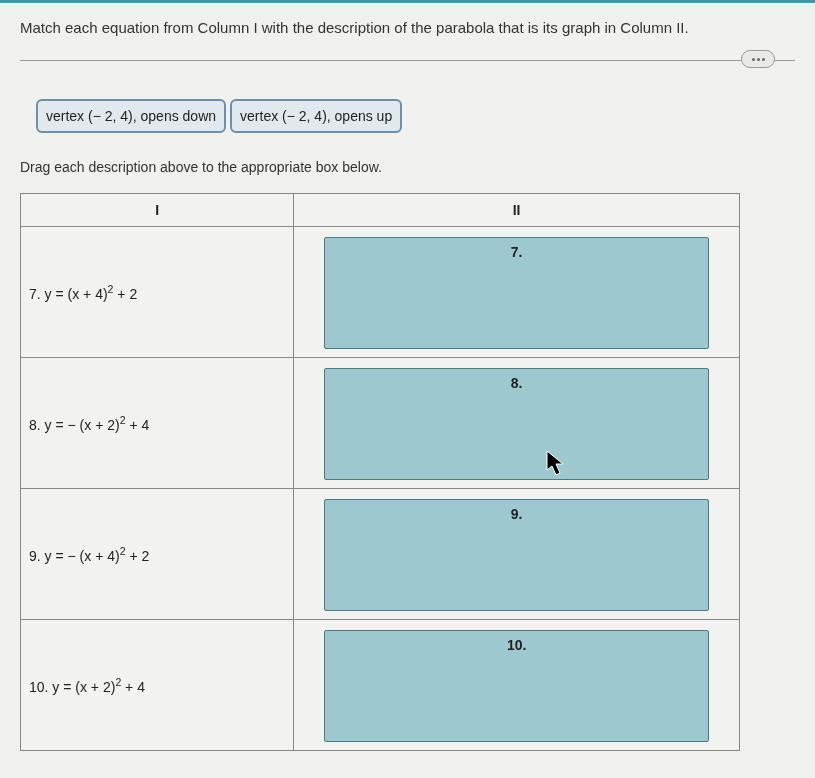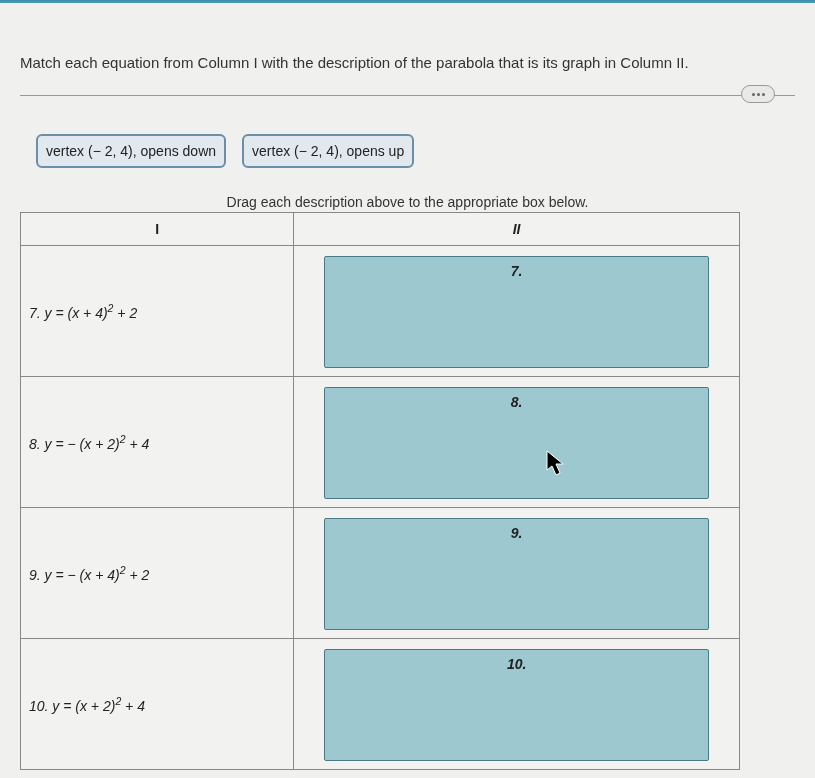--- a/index.html
+++ b/index.html
@@ -16,21 +16,20 @@
       height: 3px;
       background: linear-gradient(#3c8fa8, #4a9bb6);
     }
     .content {
       padding: 16px 20px 0 20px;
     }
     .instruction {
       font-size: 15px;
       color: #333;
       margin-bottom: 24px;
-      margin-top: 35px;
     }
     .hr-container {
       position: relative;
       height: 1px;
       background: #999;
       margin-bottom: 38px;
     }
     .more-pill {
       position: absolute;
       right: 20px;
@@ -46,69 +45,67 @@
       gap: 2px;
     }
     .more-pill span {
       width: 3px;
       height: 3px;
       background: #666;
       border-radius: 50%;
     }
     .choices {
       display: flex;
-      gap: 16px;
+      gap: 4px;
       flex-wrap: nowrap;
       margin-bottom: 26px;
       padding-left: 16px;
     }
     .choice {
       border: 2px solid #6b8fa8;
       border-radius: 6px;
       background: #e1e8ee;
       padding: 7px 8px;
       font-size: 14px;
       color: #222;
       white-space: nowrap;
       cursor: move;
     }
     .sub-instruction {
       font-size: 14px;
       color: #333;
-      margin-bottom: 2px;
-      text-align: center;
+      margin-bottom: 18px;
     }
     .match-table {
       border: 1px solid #888;
       border-collapse: collapse;
       width: 720px;
       background: #f2f2f0;
     }
     .match-table th {
       border: 1px solid #888;
       padding: 8px;
       font-weight: bold;
       font-size: 14px;
       text-align: center;
     }
     .match-table td {
       border: 1px solid #888;
       padding: 0;
       vertical-align: middle;
     }
     .col1 { width: 38%; }
-    .col2 { width: 62%; font-style: italic; }
+    .col2 { width: 62%; }
     .eq-cell {
       padding: 10px 8px;
       font-size: 14px;
       font-family: Arial, sans-serif;
       height: 130px;
       display: flex;
       align-items: center;
-      font-style: italic;
     }
     .drop-cell {
       padding: 10px 30px;
       height: 130px;
     }
     .drop-zone {
       background: #9ec8d0;
       border: 1px solid #4a7a85;
       border-radius: 2px;
       height: 112px;

